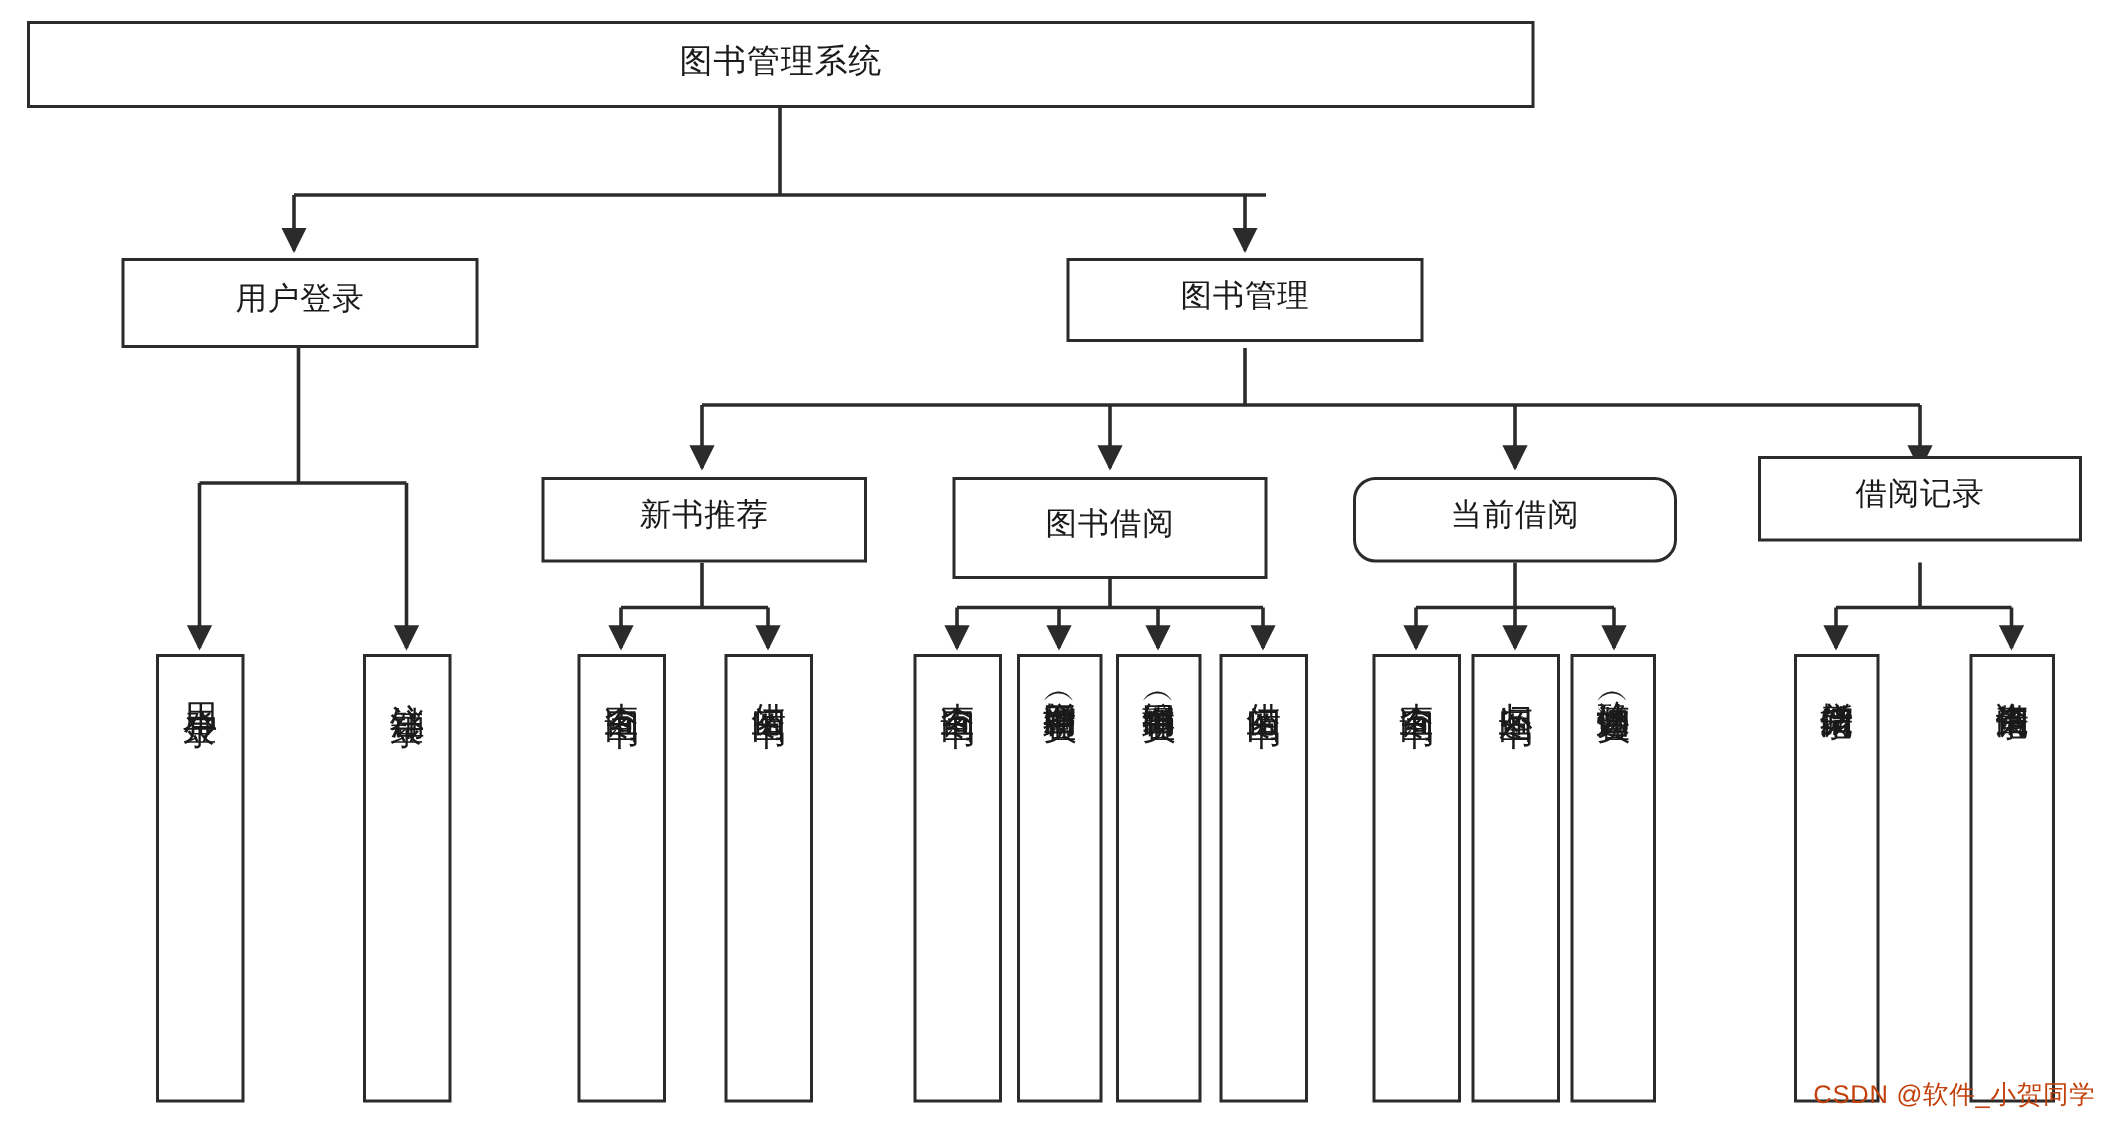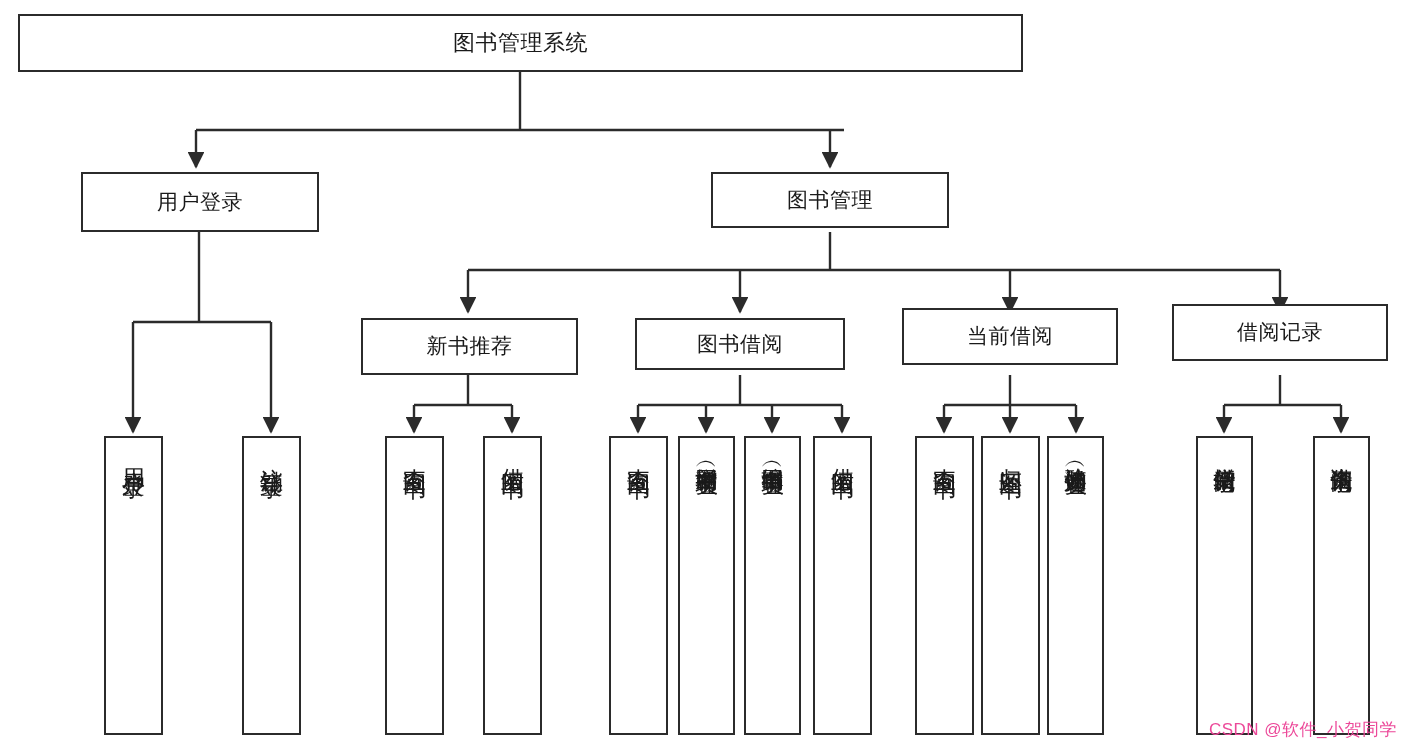--- a/index.html
+++ b/index.html
@@ -40,20 +40,21 @@
   .node-label {
     display: block;
     text-align: center;
     line-height: 1.18;
     white-space: pre;
   }
   
   .node.h .node-label {
     font-size: 21px;
     letter-spacing: 0.5px;
+    font-family: Liberation Mono, monospace;
   }
   .node.root .node-label {
     font-size: 22px;
   }
   
   .node.v {
     align-items: flex-start;
     padding-top: 12px;
   }
   .node.v .node-label {
@@ -66,21 +67,21 @@
   }
   .node.v.tall .node-label {
     font-size: 22px;
     letter-spacing: 1px;
   }
   .watermark {
     position: absolute;
     right: 8px;
     bottom: 6px;
     font-size: 17px;
-    color: #ec4899;
+    color: #c2410c;
     letter-spacing: 0.5px;
     z-index: 5;
     white-space: nowrap;
   }
 </style>
 </head>
 <body>
 
 <div id="diagram-root">
 
@@ -141,24 +142,24 @@
   <div class="node h" style="left:81px; top:172px; width:238px; height:60px;">
     <span class="node-label">用户登录</span>
   </div>
   <div class="node h" style="left:711px; top:172px; width:238px; height:56px;">
     <span class="node-label">图书管理</span>
   </div>
 
   <div class="node h" style="left:361px; top:318px; width:217px; height:57px;">
     <span class="node-label">新书推荐</span>
   </div>
-  <div class="node h" style="left:635px; top:318px; width:210px; height:52px;">
+  <div class="node h" style="left:635px; top:318px; width:210px; height:68px;">
     <span class="node-label">图书借阅</span>
   </div>
-  <div class="node h" style="left:902px; top:308px; width:216px; height:57px;">
+  <div class="node h" style="left:902px; top:318px; width:216px; height:57px;border-radius:15px;">
     <span class="node-label">当前借阅</span>
   </div>
   <div class="node h" style="left:1172px; top:304px; width:216px; height:57px;">
     <span class="node-label">借阅记录</span>
   </div>
 
   <div class="node v" style="left:104px; top:436px; width:59px; height:299px;">
     <span class="node-label">用户登录</span>
   </div>
   <div class="node v" style="left:242px; top:436px; width:59px; height:299px;">

